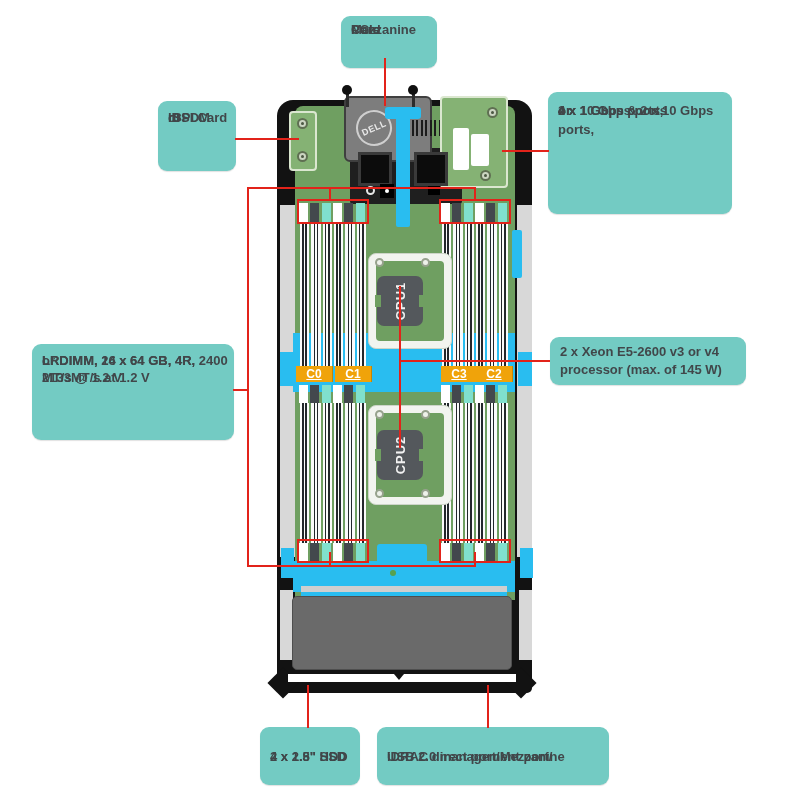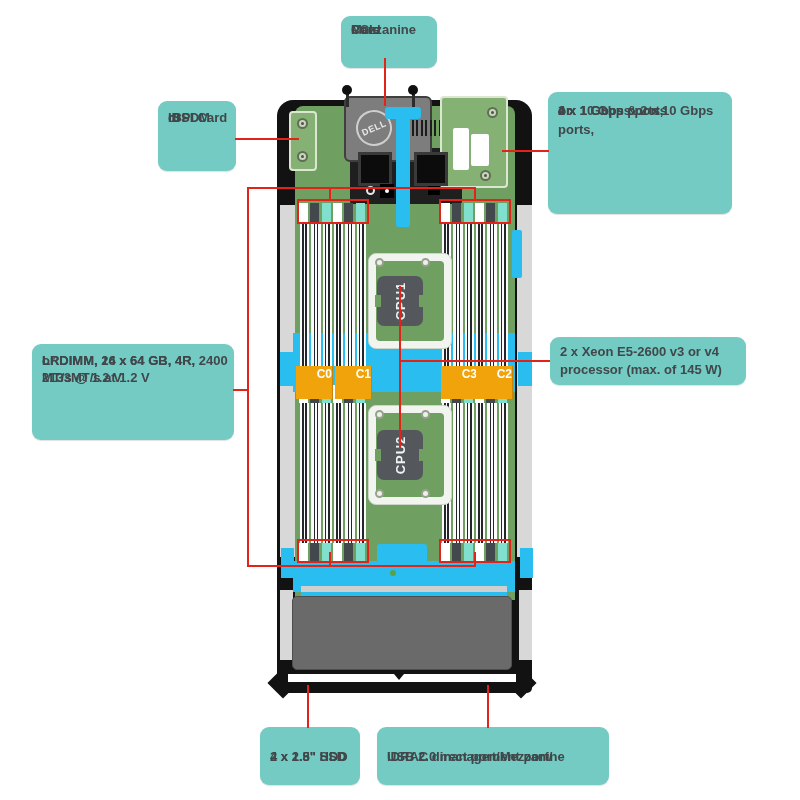--- a/index.html
+++ b/index.html
@@ -56,22 +56,22 @@
      repeating-linear-gradient(90deg,#ffffff 0 9px,transparent 9px 11.33px,#43484d 11.33px 20.33px,transparent 20.33px 22.67px,#80e0cd 22.67px 31.67px,transparent 31.67px 34px);}
 
   .cpu-carrier{width:84px;background:#f2f4ef;border:1px solid #cdd5c8;border-radius:8px;z-index:14;}
   .cpu-inner{left:7px;top:7px;right:7px;bottom:7px;background:#6f9f61;border-radius:4px;}
   .cpu-socket{left:19px;width:46px;height:50px;background:#54585c;border-radius:7px;z-index:15;}
   .notch{width:6px;height:12px;background:#6f9f61;z-index:16;}
   .cpu-label{left:0;top:0;width:100%;height:100%;display:flex;align-items:center;justify-content:center;
              color:#f2f2f2;font-size:13px;font-weight:bold;letter-spacing:1px;transform:rotate(-90deg);z-index:17;}
   .cscrew{width:9px;height:9px;border-radius:50%;background:#eef1ea;border:2px solid #97a28d;z-index:16;}
 
-  .chan{width:37px;height:33px;background:#f0a30a;color:#ffffff;font-size:12px;font-weight:bold;
-        text-align:right;line-height:17px;z-index:20;border-right:1px solid #c9必8500;}
+  .chan{width:37px;height:16px;background:#f0a30a;color:#ffffff;font-size:12px;font-weight:bold;
+        text-align:center;line-height:17px;z-index:20;border-right:1px solid #c9必8500;text-decoration:underline;}
   .chan{border-right:1px solid #c98500;}
 
   .backplane{left:301px;top:586px;width:206px;height:6px;background:#cfcfcf;z-index:5;}
   .hdd{left:292px;top:596px;width:220px;height:74px;background:#6a6a6a;border:1px solid #4e4e4e;border-radius:5px;z-index:6;}
   .wstrip{left:288px;top:674px;width:228px;height:8px;background:#ffffff;z-index:6;}
   .wnotch{left:394px;top:674px;width:0;height:0;border-left:5px solid transparent;border-right:5px solid transparent;
           border-top:6px solid #121212;z-index:7;background:transparent;}
 </style>
 </head>
 <body>

